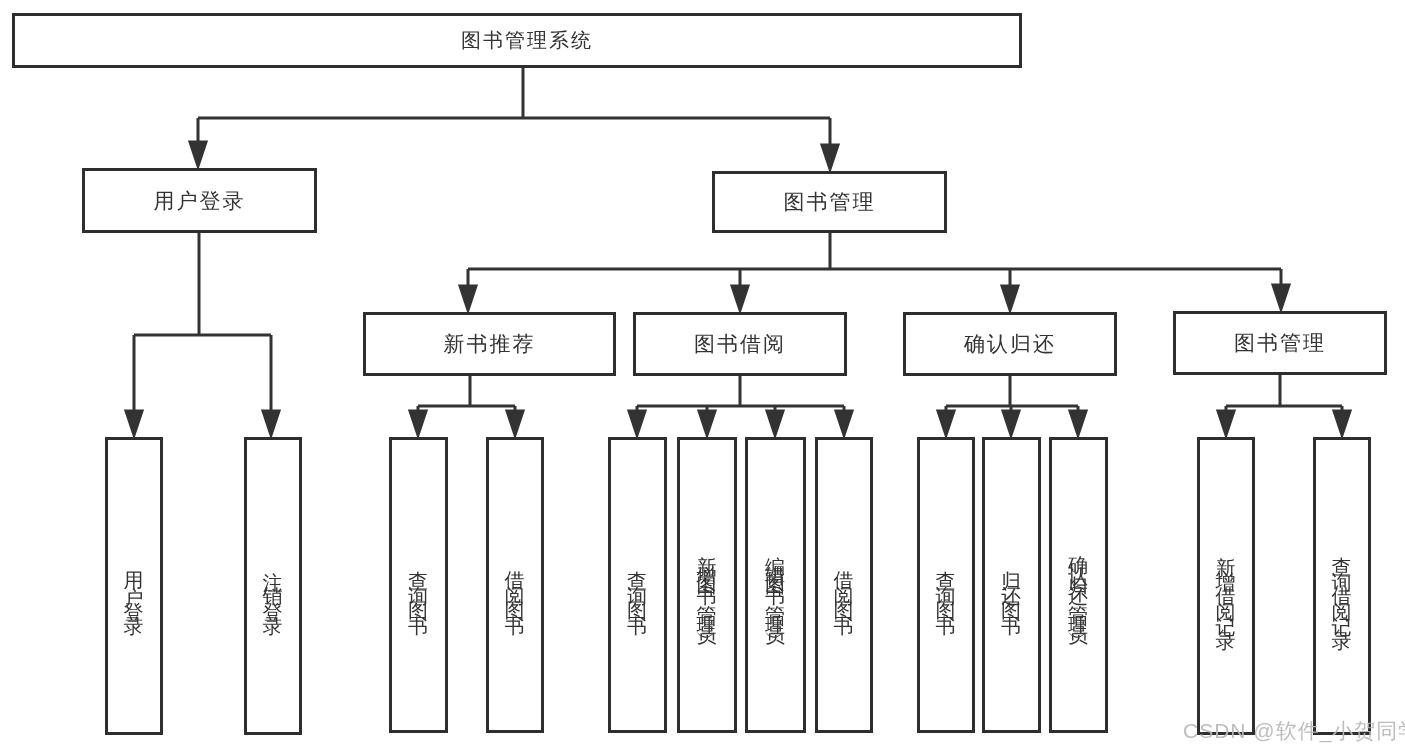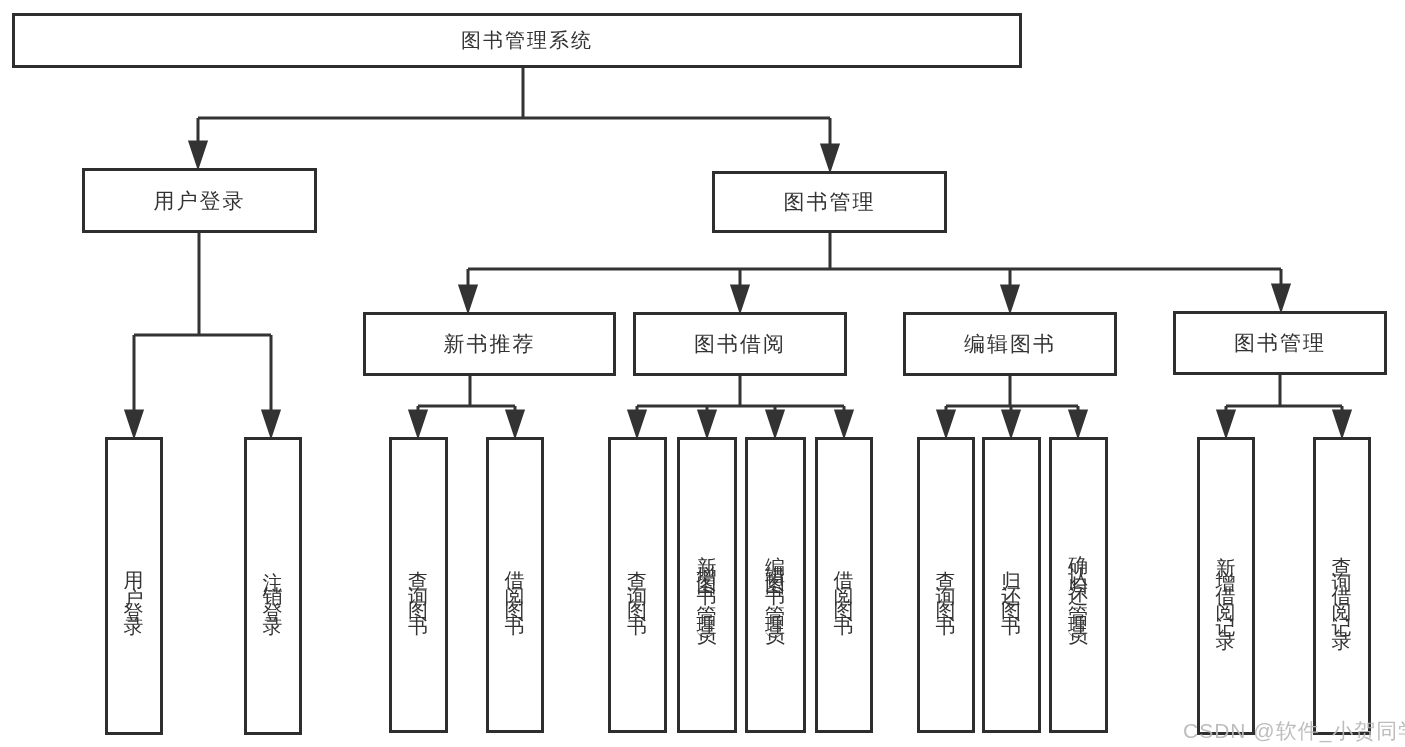--- a/index.html
+++ b/index.html
@@ -131,21 +131,21 @@
     <span>图书管理</span>
   </div>
 
   <div class="box h-box" style="left:363px; top:312px; width:253px; height:64px;">
     <span>新书推荐</span>
   </div>
   <div class="box h-box" style="left:633px; top:312px; width:214px; height:64px;">
     <span>图书借阅</span>
   </div>
   <div class="box h-box" style="left:903px; top:312px; width:214px; height:64px;">
-    <span>编辑图书</span>
+    <span>确认归还</span>
   </div>
   <div class="box h-box" style="left:1173px; top:311px; width:214px; height:64px;">
     <span>图书管理</span>
   </div>
 
   <div class="box v-box" style="left:105px; top:437px; width:58px; height:298px;">
     <span>用户登录</span>
   </div>
   <div class="box v-box" style="left:244px; top:437px; width:58px; height:298px;">
     <span>注销登录</span>

